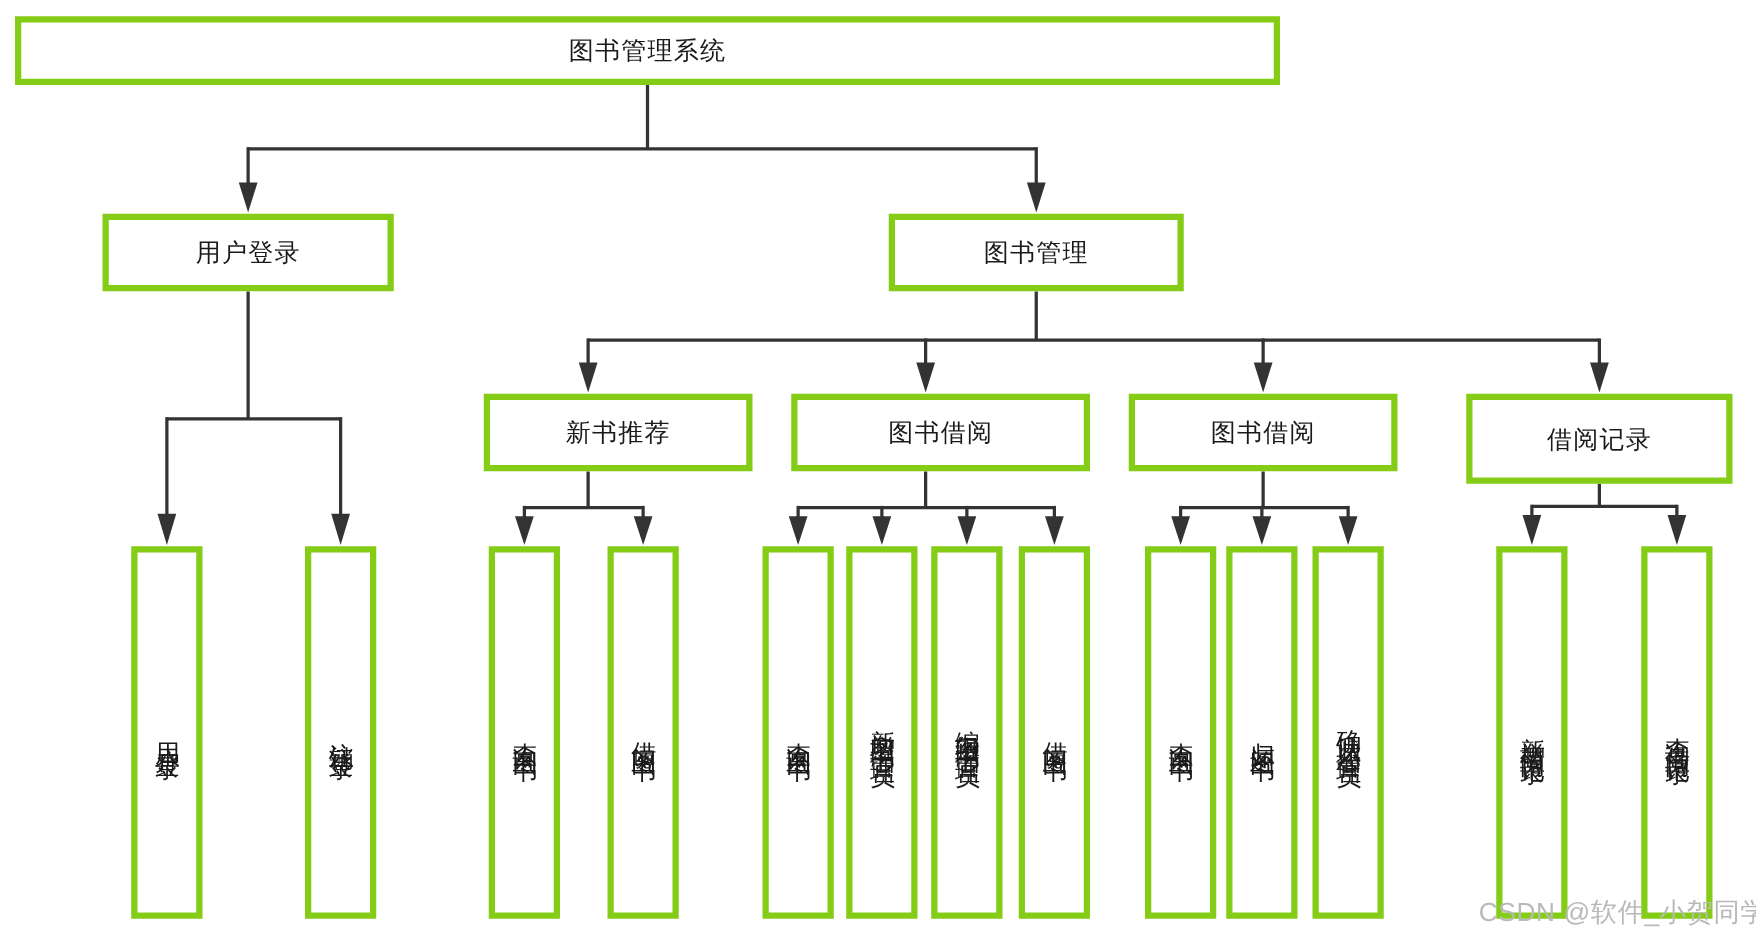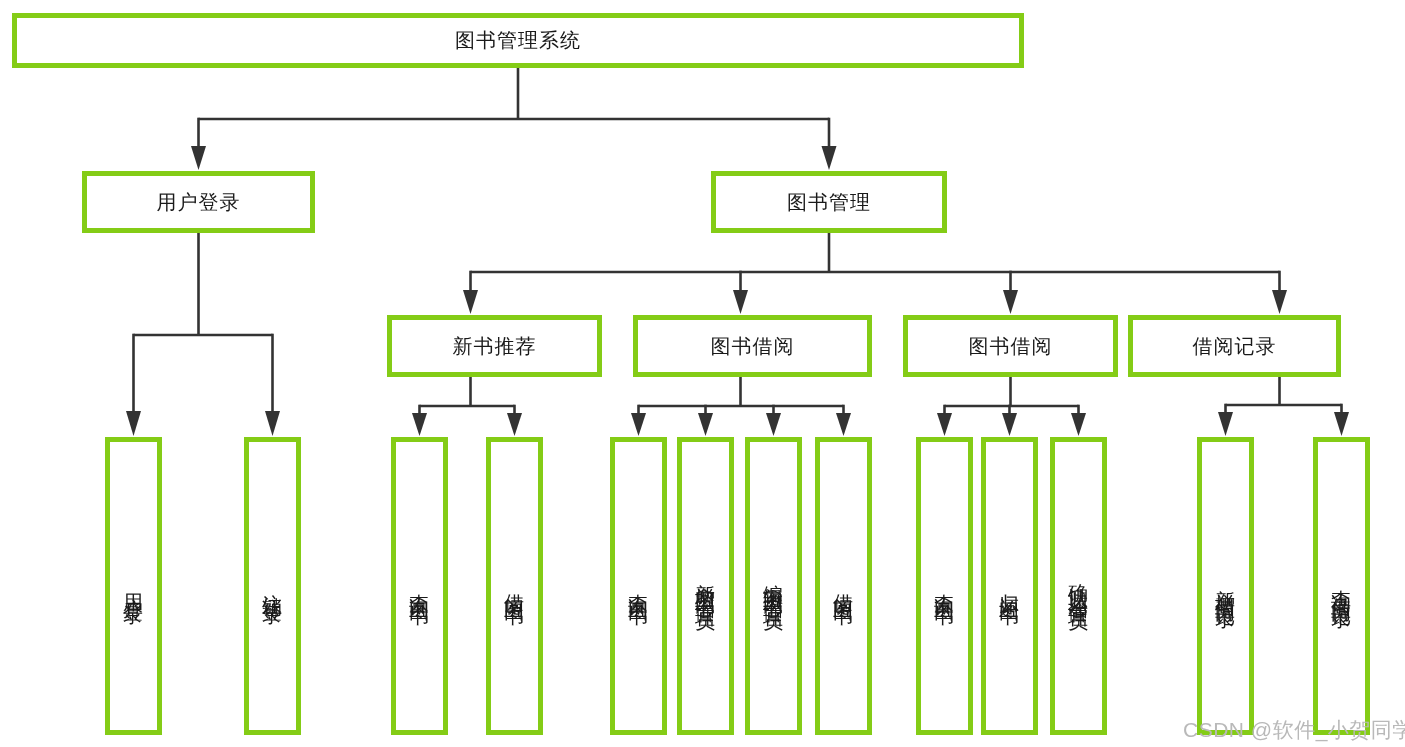--- a/index.html
+++ b/index.html
@@ -135,21 +135,21 @@
 
   <div class="node" style="left:363px; top:315px; width:215px; height:62px;margin-left:24px;">
     <span>新书推荐</span>
   </div>
   <div class="node" style="left:633px; top:315px; width:239px; height:62px;">
     <span>图书借阅</span>
   </div>
   <div class="node" style="left:903px; top:315px; width:215px; height:62px;">
     <span>图书借阅</span>
   </div>
-  <div class="node" style="left:1128px; top:315px; width:213px; height:62px;">
+  <div class="node" style="left:1173px; top:315px; width:213px; height:72px;">
     <span>借阅记录</span>
   </div>
 
   <div class="node leaf" style="left:105px;">
     <span class="vtxt">用户登录</span>
   </div>
   <div class="node leaf" style="left:244px;">
     <span class="vtxt">注销登录</span>
   </div>
 

